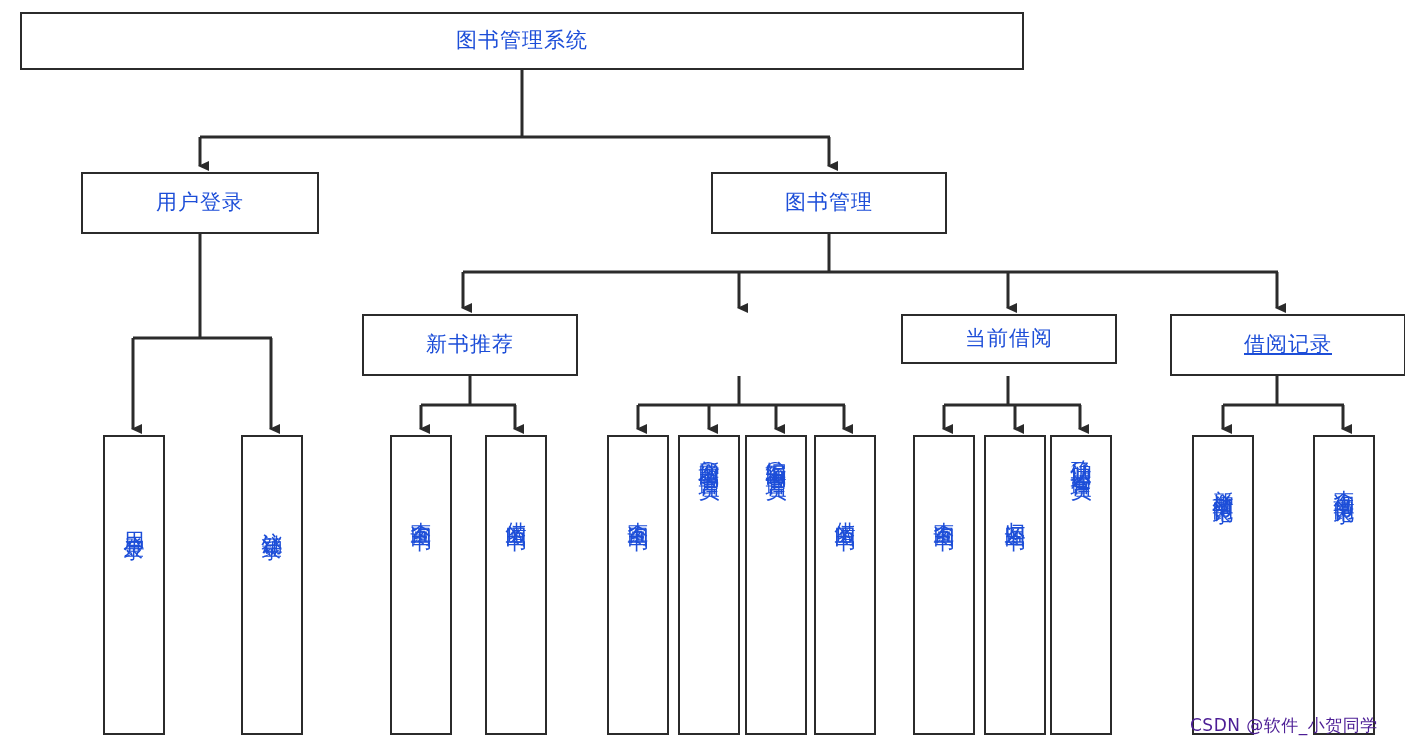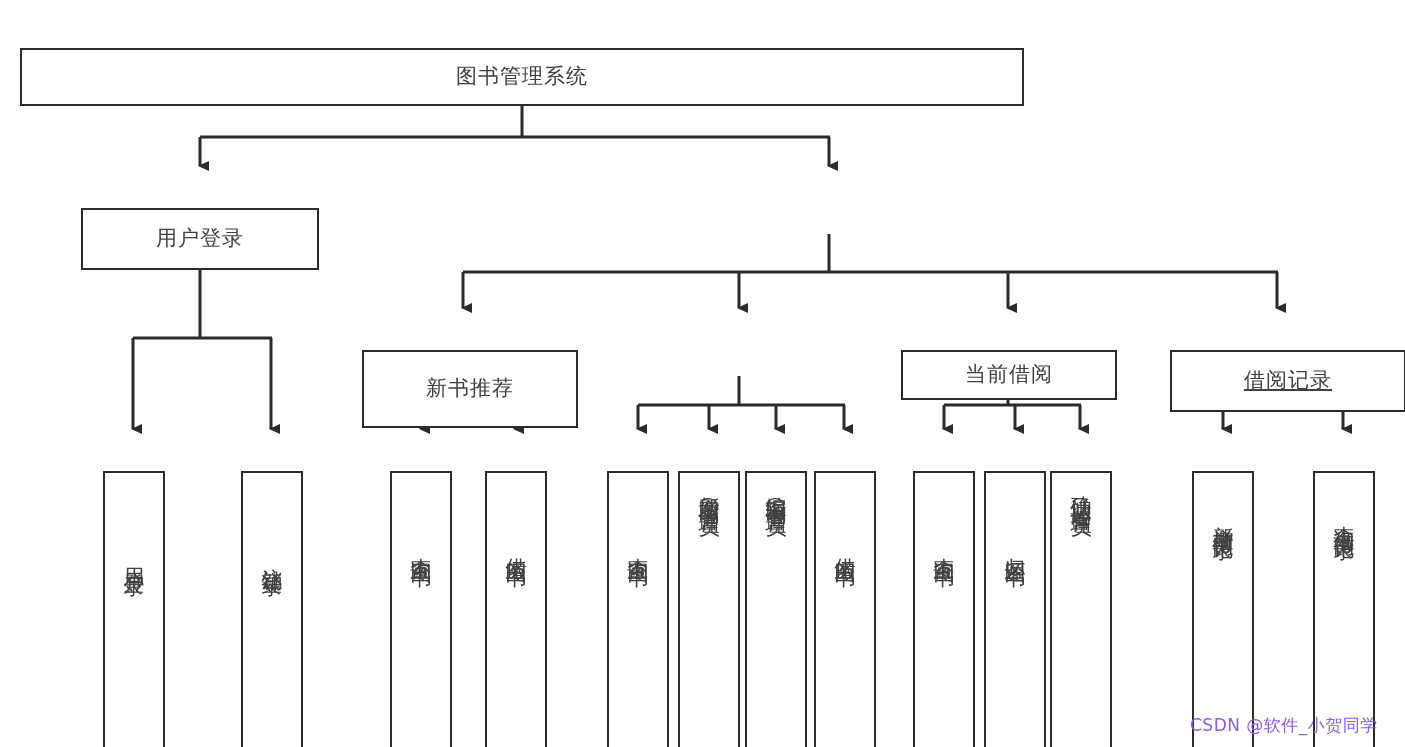--- a/index.html
+++ b/index.html
@@ -25,23 +25,22 @@
     height: 747px;
   }
   .node {
     position: absolute;
     box-sizing: border-box;
     border: 2.5px solid #2b2b2b;
     background: #ffffff;
     display: flex;
     align-items: center;
     justify-content: center;
-    color: #404040;
+    color: #1d4ed8;
     text-align: left;
-    margin-top: 36px;
   }
   .node.h {
     font-size: 21px;
     line-height: 1.2;
     letter-spacing: 1px;
   }
   .node.v {
     font-size: 21px;
     letter-spacing: 2px;
     padding-top: 6px;
@@ -49,21 +48,21 @@
   }
   .node.v .vtext {
     writing-mode: vertical-rl;
     text-orientation: upright;
     line-height: 1.05;
     letter-spacing: 3px;
     white-space: nowrap;
   }
   .watermark {
     position: absolute;
-    color: #8b5cf6;
+    color: #4c1d95;
     font-size: 17px;
     letter-spacing: 0.5px;
     white-space: nowrap;
     user-select: none;
   }
 </style>
 </head>
 <body>
 
 <div id="canvas">
@@ -134,22 +133,25 @@
     </g>
   </svg>
 
   <div class="node h" style="left:20px; top:12px; width:1004px; height:58px;">
     <span>图书管理系统</span>
   </div>
 
   <div class="node h" style="left:81px; top:172px; width:238px; height:62px;">
     <span>用户登录</span>
   </div>
-
-  <div class="node h" style="left:362px; top:314px; width:216px; height:78px;">
+  <div class="node h" style="left:711px; top:172px; width:236px; height:62px;">
+    <span>图书管理</span>
+  </div>
+
+  <div class="node h" style="left:362px; top:314px; width:216px; height:62px;">
     <span>新书推荐</span>
   </div>
   <div class="node h" style="left:901px; top:314px; width:216px; height:50px;">
     <span>当前借阅</span>
   </div>
   <div class="node h" style="left:1170px; top:314px; width:236px; height:62px;text-decoration:underline;">
     <span>借阅记录</span>
   </div>
 
   <div class="node v" style="left:103px; top:435px; width:62px; height:300px; padding-top:78px;">

